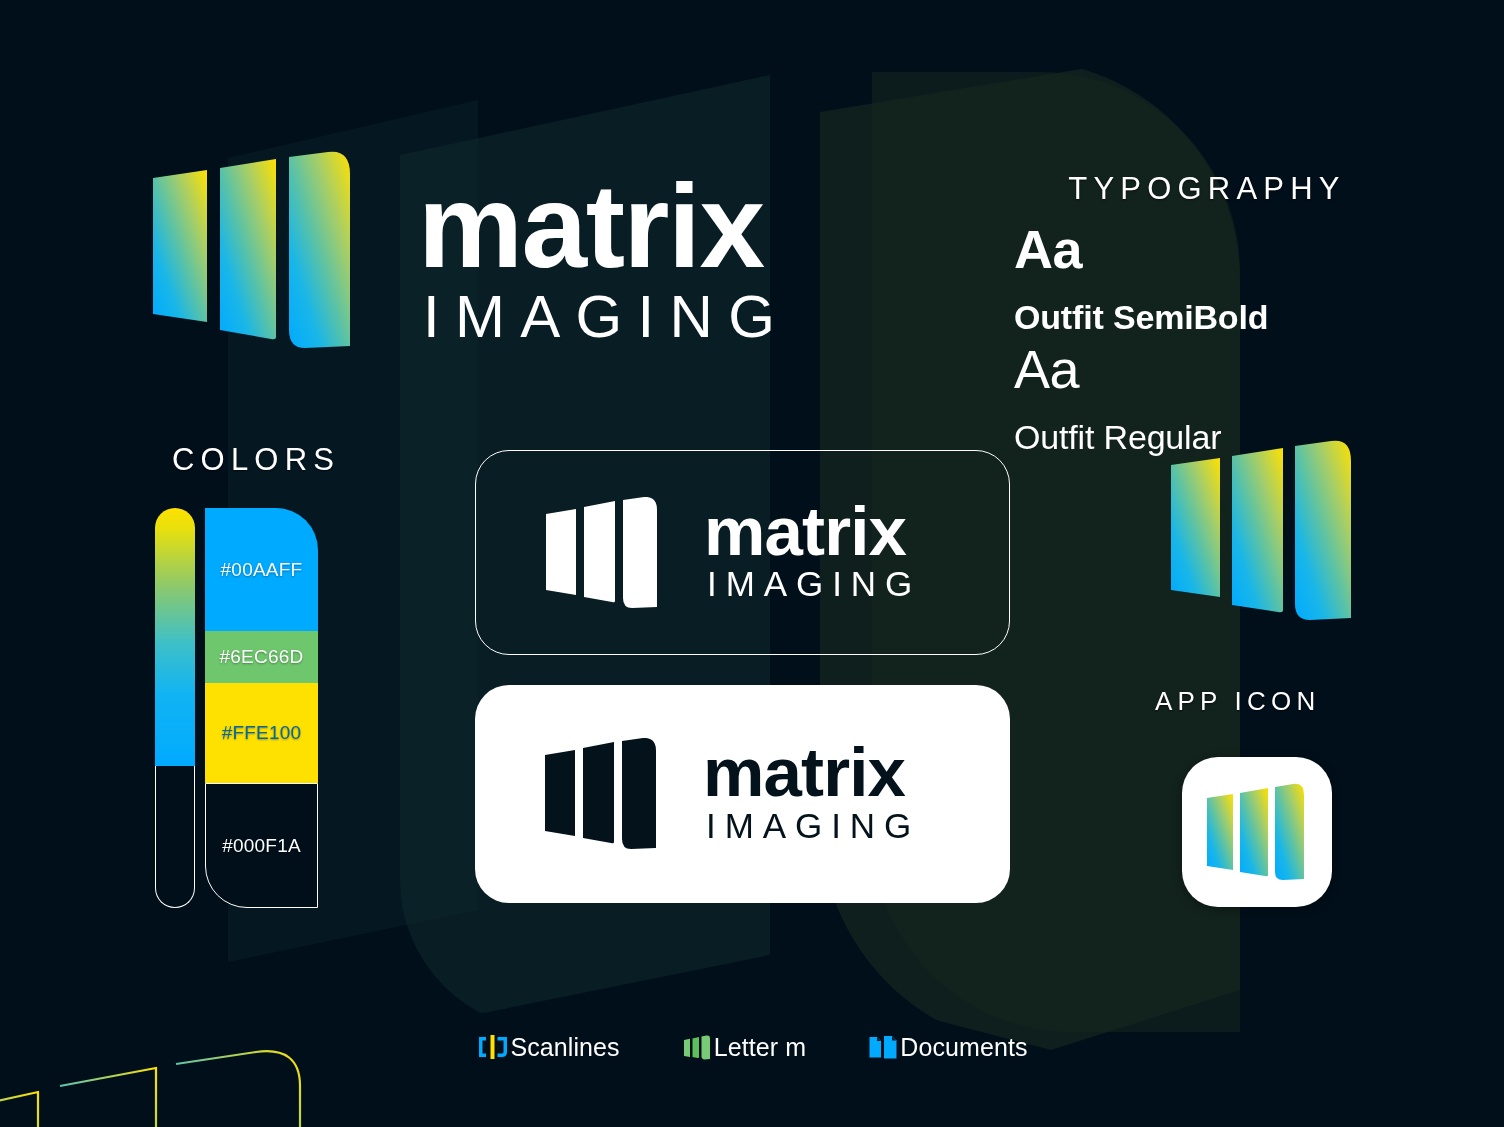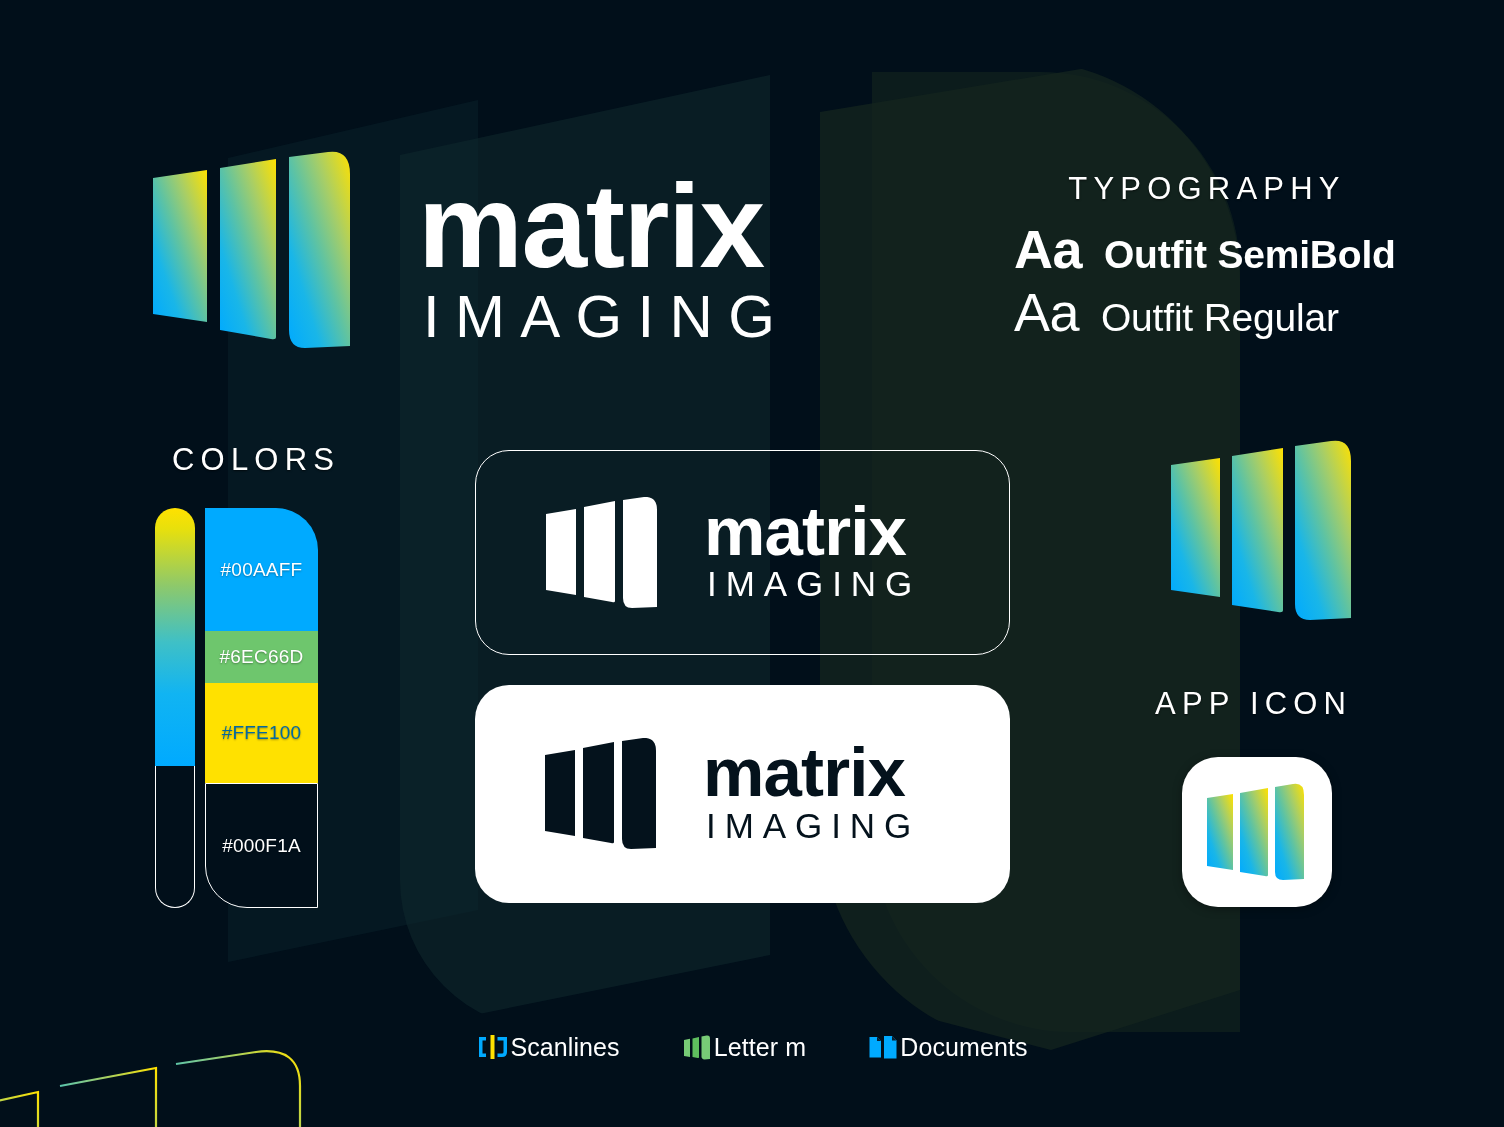--- a/index.html
+++ b/index.html
@@ -82,25 +82,25 @@
 
   
   #hero-mark { position:absolute; left:150px; top:150px; width:210px; height:200px; }
   #hero-word { position:absolute; left:418px; top:172px; }
   #hero-word .word-matrix { font-size:118px; }
   #hero-word .word-imaging { font-size:60px; margin-top:6px; margin-left:5px; }
 
   
   #typo { position:absolute; left:1052px; top:150px; width:310px;margin-top:21px; }
   #typo .section-label { font-size:31px; text-align:center; display:block; }
-  .typo-row { display:flex; align-items:baseline; gap:22px; margin-top:14px; }
+  .typo-row { display:flex; align-items:baseline; gap:22px; margin-top:14px;flex-direction:column; }
   .typo-aa { color:#fff; font-size:54px; line-height:1.05; letter-spacing:-.01em; }
   .typo-aa.semi { font-weight:700; }
   .typo-aa.reg  { font-weight:400; }
-  .typo-name { color:#fff; font-size:39px; line-height:1.05; letter-spacing:-.005em; white-space:nowrap; }
+  .typo-name { color:#fff; font-size:34px; line-height:1.05; letter-spacing:-.005em; white-space:nowrap; }
   .typo-name.semi { font-weight:700; }
   .typo-name.reg  { font-weight:400; }
   #typo .typo-row.r1 { margin-left:-38px; }
   #typo .typo-row.r2 { margin-left:-38px; margin-top:6px; }
 
   
   #colors-label { position:absolute; left:172px; top:442px; font-size:31px; }
 
   #palette { position:absolute; left:155px; top:508px; width:170px; height:400px; }
 
@@ -163,21 +163,21 @@
     padding-left:68px;
   }
   .card-mark { width:118px; height:112px; flex:none; }
   .card-word { margin-left:42px; margin-top:-4px; }
   .card-word .word-matrix { font-size:69px; }
   .card-word .word-imaging { font-size:35px; margin-top:3px; margin-left:3px; }
 
   
   #right-mark { position:absolute; left:1168px; top:440px; width:192px; height:182px; }
 
-  #appicon-label { position:absolute; left:1155px; top:686px; font-size:31px; }
+  #appicon-label { position:absolute; left:1155px; top:686px; font-size:26px; }
 
   #appicon {
     position:absolute; left:1182px; top:757px; width:150px; height:150px;
     background:#ffffff;
     border-radius:36px;
     display:flex; align-items:center; justify-content:center;
     box-shadow:0 2px 10px rgba(0,0,0,.35);
   }
   #appicon .mark { width:104px; height:100px; }
 

